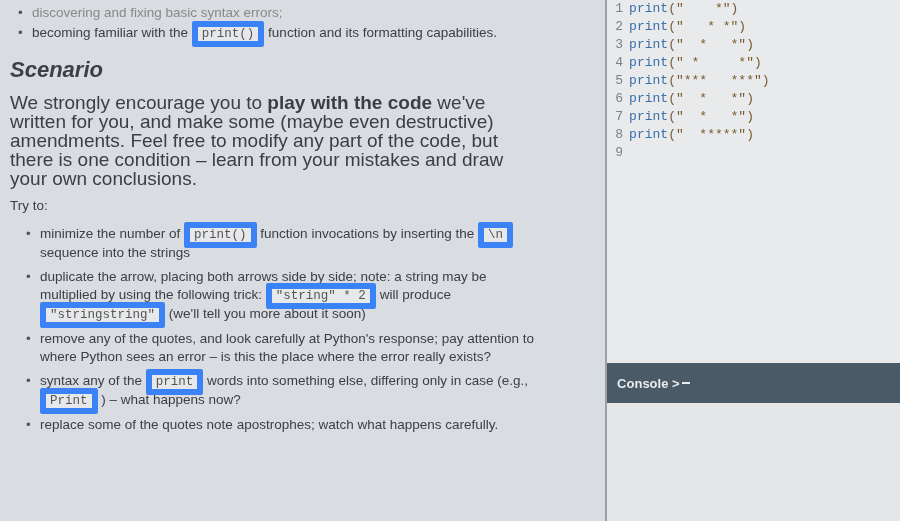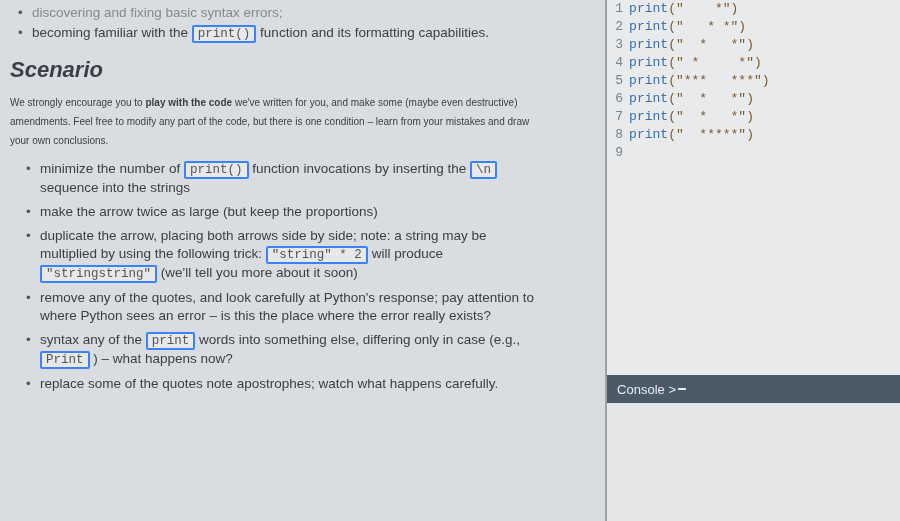--- a/index.html
+++ b/index.html
@@ -5,31 +5,31 @@
   * { box-sizing: border-box; margin: 0; padding: 0; }
   html, body { width: 900px; height: 521px; overflow: hidden; font-family: Arial, Helvetica, sans-serif; background: #d9dce0; color: #3a3f44; }
   .app { display: flex; width: 100%; height: 100%; gap: 48px; }
   .left-pane { width: 588px; height: 100%; padding: 4px 18px 10px 10px; overflow: hidden; }
   .right-pane { width: 312px; height: 100%; display: flex; flex-direction: column; border-left: 2px solid #9aa1a7; }
   .editor { flex: 1; background: #e8eaec; font-family: "Courier New", monospace; font-size: 13px; line-height: 18px; color: #5a6268; }
   .editor-gutter { display: inline-block; width: 22px; text-align: right; color: #7a828a; padding-right: 6px; }
   .editor-row { white-space: pre; }
   .editor-row .kw { color: #3a6fa8; }
   .editor-row .str { color: #7a5a30; }
-  .console-bar { height: 28px; background: #4a5a66; color: #e8ecef; font-size: 13px; font-weight: normal; padding: 5px 10px; display: flex; align-items: center; }
+  .console-bar { height: 40px; background: #4a5a66; color: #e8ecef; font-size: 13px; font-weight: bold; padding: 5px 10px; display: flex; align-items: center; }
   .console-body { height: 118px; background: #e4e6e8; }
   .blink { display:inline-block; width:8px; border-bottom:2px solid #e8ecef; margin-left:2px; }
 
   .bullet-list { list-style: none; margin: 0 0 12px 6px; }
   .bullet-list li { position: relative; padding-left: 16px; font-size: 13.5px; line-height: 18px; margin-bottom: 2px; }
   .bullet-list li::before { content: "•"; position: absolute; left: 2px; color: #555; }
   .cut-text { color: #888; filter: blur(0.3px); }
-  .code-chip { font-family: "Courier New", monospace; background: #e6e8ea; border: 2px solid #3b82f6; border-radius: 2px; padding: 0 4px; font-size: 12.5px; color: #555; }
+  .code-chip { font-family: "Courier New", monospace; background: #e6e8ea; border: 6px solid #3b82f6; border-radius: 2px; padding: 0 4px; font-size: 12.5px; color: #555; }
   h2.section { font-size: 22px; font-weight: 600; color: #3b4046; margin: 14px 0 10px 0; font-style: italic; }
-  .para { font-size: 10px; line-height: 19px; margin-bottom: 10px; }
+  .para { font-size: 19px; line-height: 19px; margin-bottom: 10px; }
   .try-to { font-size: 13.5px; margin: 8px 0 12px 0; }
   .sub-list { list-style: none; margin-left: 14px; }
   .sub-list li { position: relative; padding-left: 16px; font-size: 13.5px; line-height: 18px; margin-bottom: 6px; }
   .sub-list li::before { content: "•"; position: absolute; left: 2px; color: #555; }
   .strong { font-weight: 700; }
 </style>
 </head>
 <body>
 
 <div class="app">
@@ -46,31 +46,29 @@
         <span> function and its formatting capabilities.</span>
       </li>
     </ul>
 
     <h2 class="section">Scenario</h2>
 
     <p class="para">
       <span>We strongly encourage you to </span><span class="strong">play with the code</span><span> we've written for you, and make some (maybe even destructive) amendments. Feel free to modify any part of the code, but there is one condition – learn from your mistakes and draw your own conclusions.</span>
     </p>
 
+    <p class="try-to">Try to:</p>
 
     <ul class="sub-list">
       <li>
         <span>minimize the number of </span>
         <span class="code-chip">print()</span>
         <span> function invocations by inserting the </span>
         <span class="code-chip">\n</span>
         <span> sequence into the strings</span>
-      </li>
-      <li>
-        <span>make the arrow twice as large (but keep the proportions)</span>
       </li>
       <li>
         <span>duplicate the arrow, placing both arrows side by side; note: a string may be multiplied by using the following trick: </span>
         <span class="code-chip">"string" * 2</span>
         <span> will produce </span>
         <span class="code-chip">"stringstring"</span>
         <span> (we'll tell you more about it soon)</span>
       </li>
       <li>
         <span>remove any of the quotes, and look carefully at Python's response; pay attention to where Python sees an error – is this the place where the error really exists?</span>

